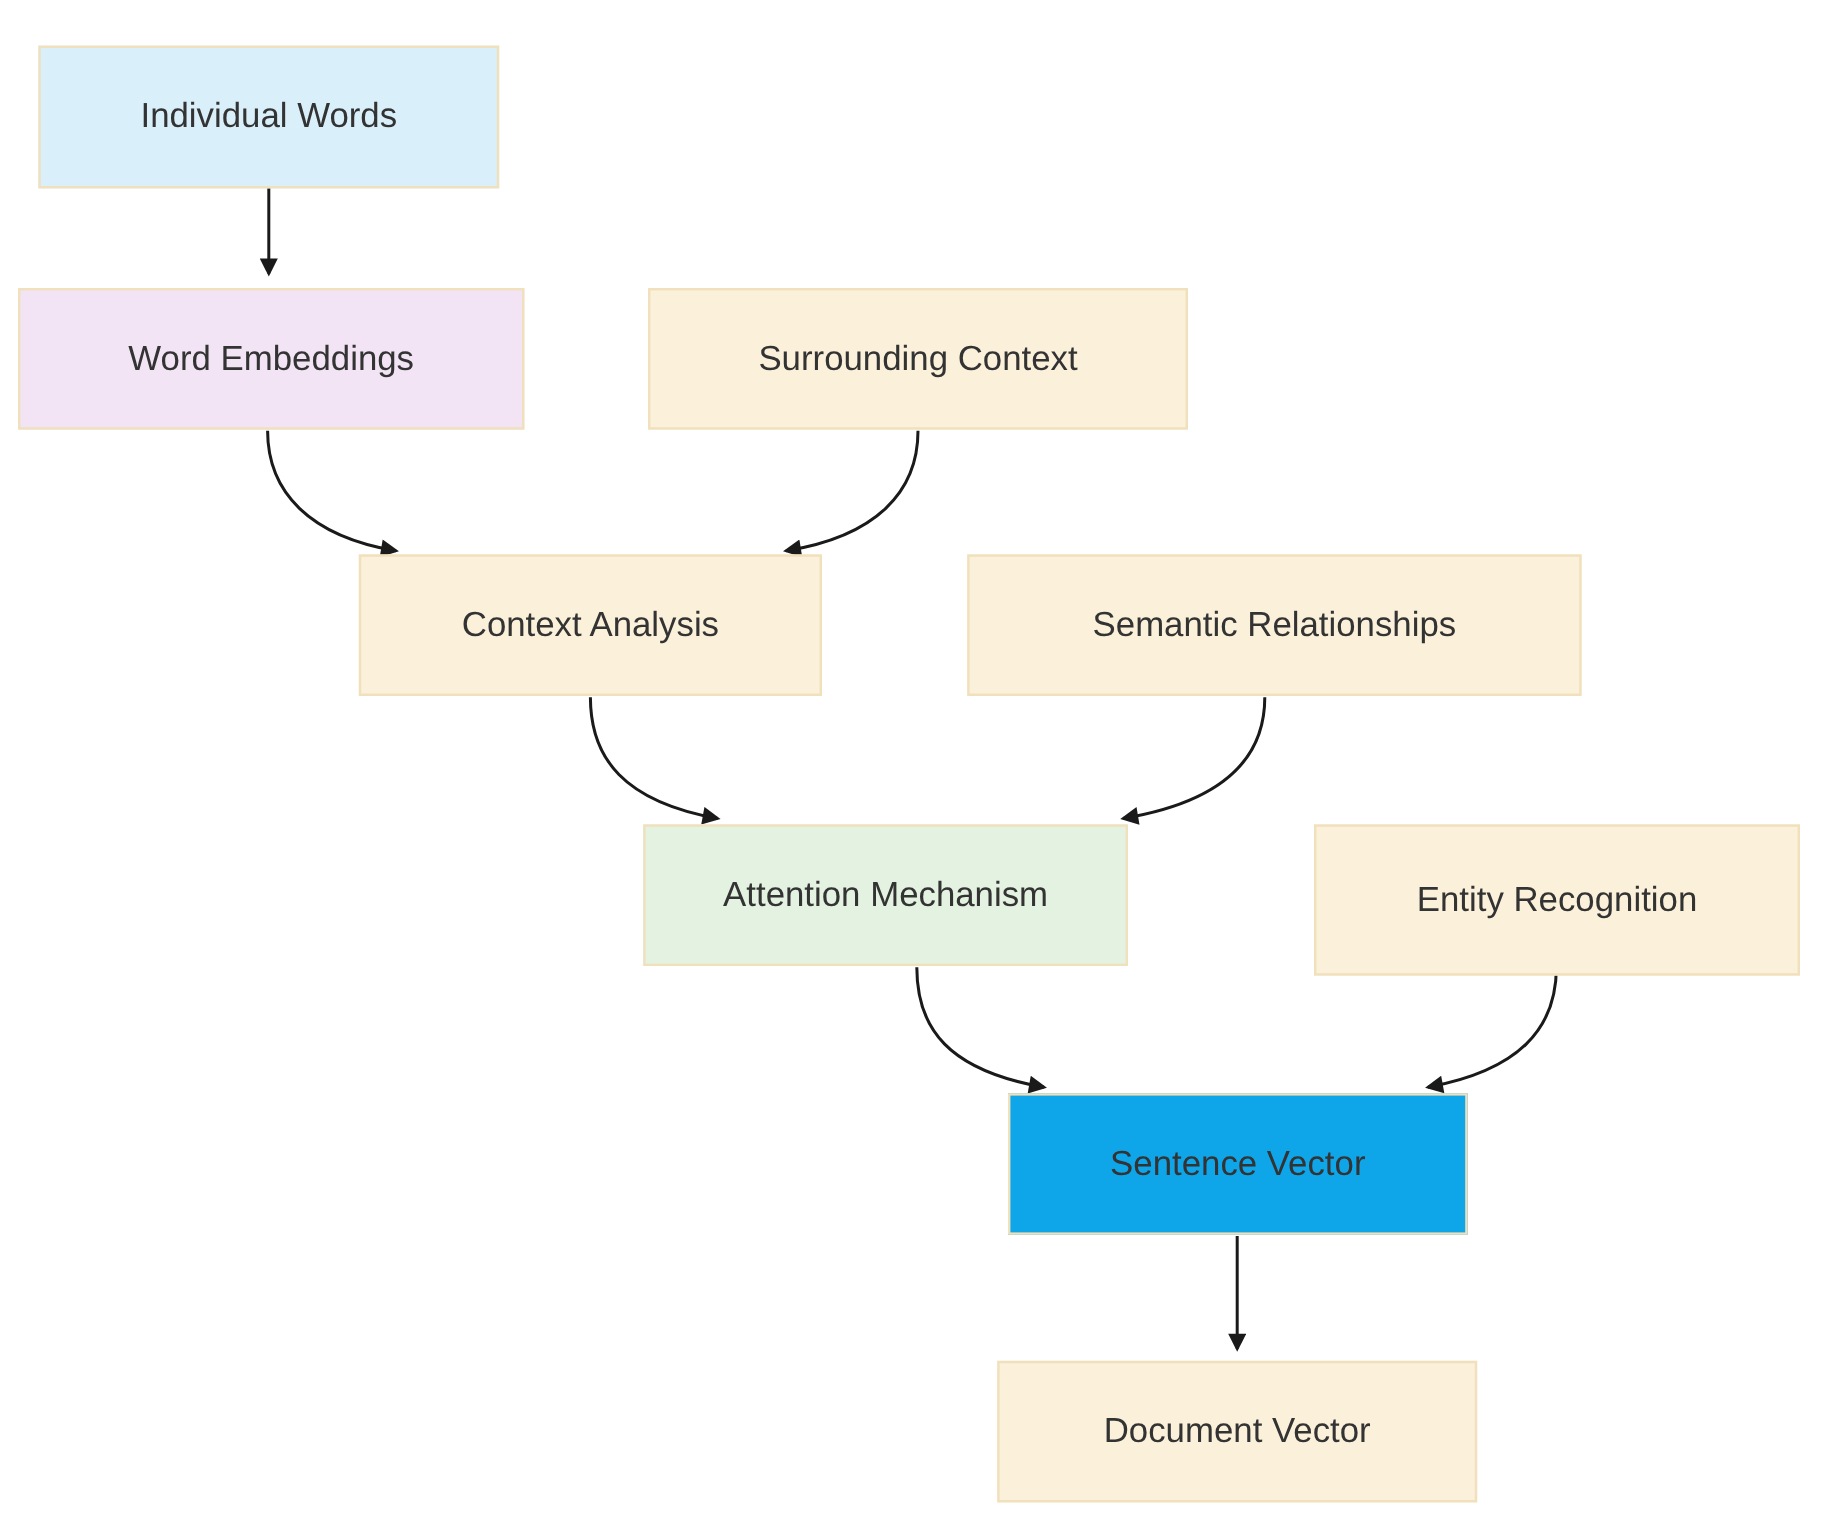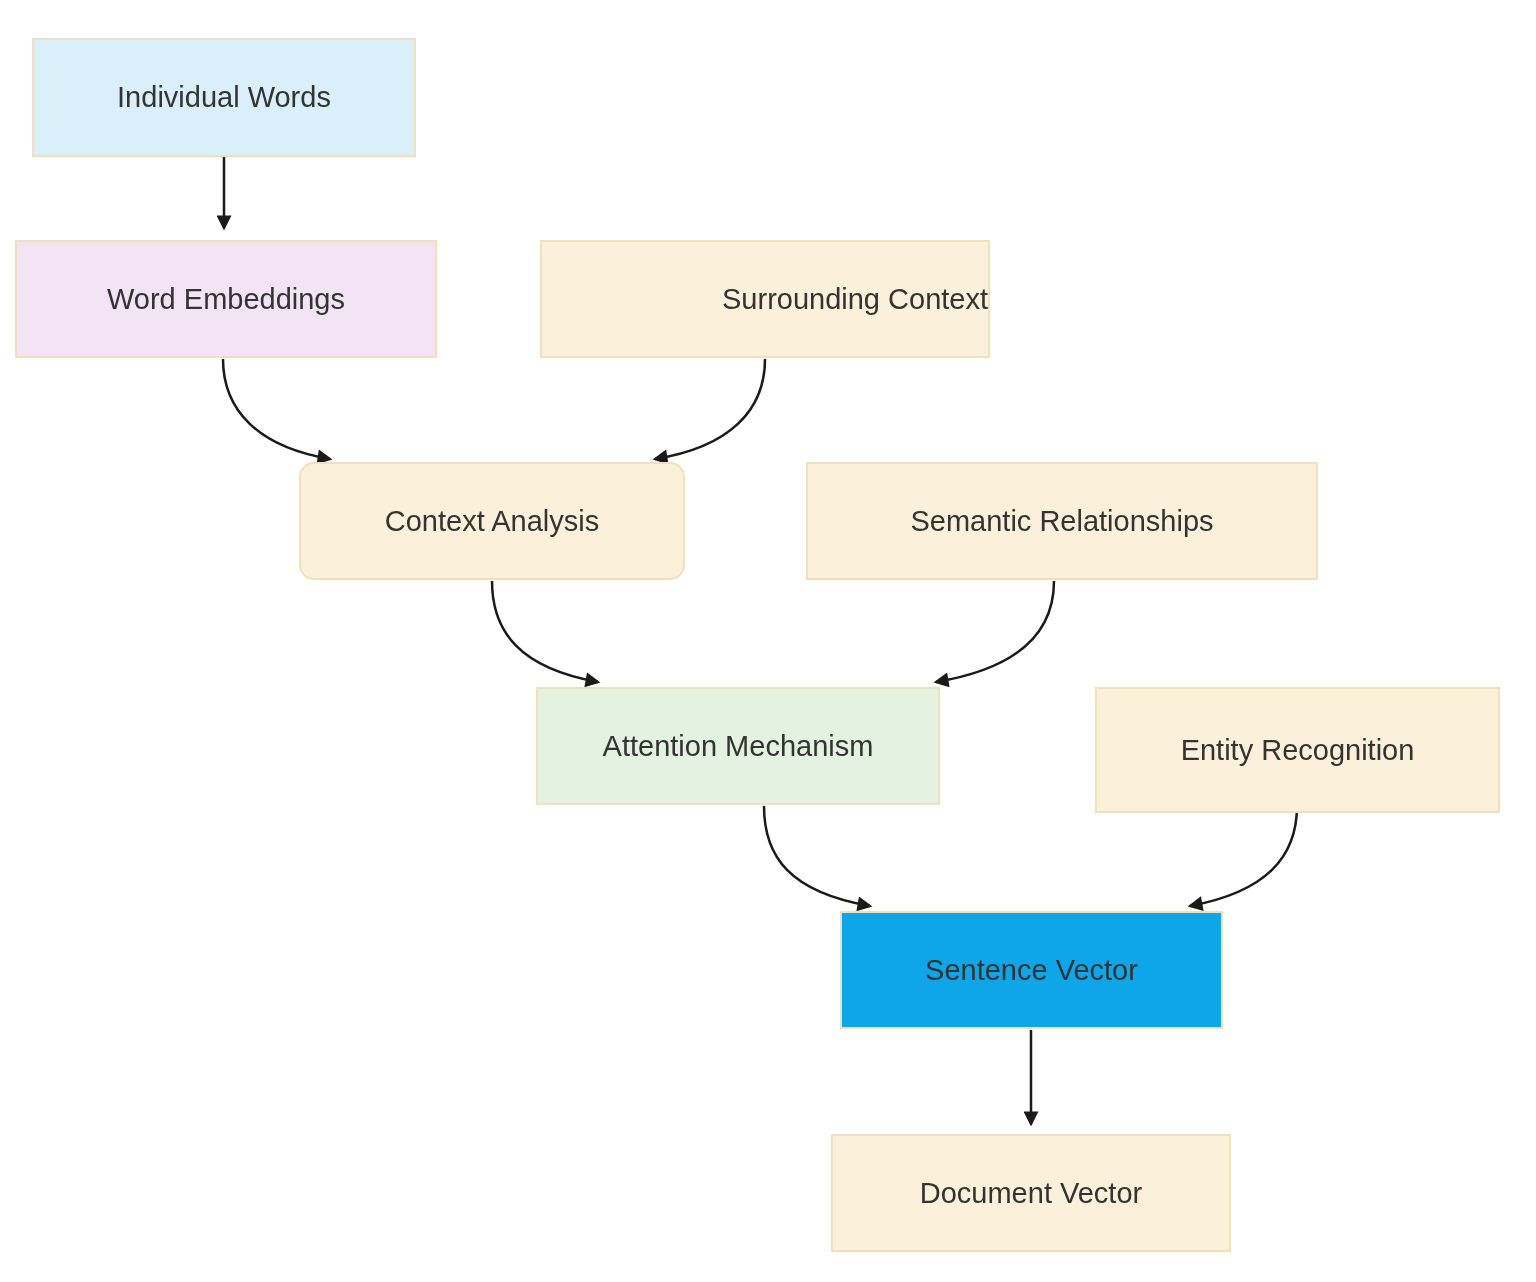--- a/index.html
+++ b/index.html
@@ -34,21 +34,21 @@
   .node-label {
     color: #333333;
     font-size: 29px;
     line-height: 1.2;
     white-space: nowrap;
   }
   
   #n0 { left: 32px;   top: 14px;   width: 384px; height: 119px; margin-top: 24px; }
   #n1 { left: 15px;   top: 240px;  width: 422px; height: 118px; }
   #n2 { left: 540px;  top: 240px;  width: 450px; height: 118px; }
-  #n3 { left: 299px;  top: 462px;  width: 386px; height: 118px; border-radius: 15px; }
+  #n3 { left: 299px;  top: 462px;  width: 386px; height: 118px; }
   #n4 { left: 806px;  top: 462px;  width: 512px; height: 118px; }
   #n5 { left: 536px;  top: 687px;  width: 404px; height: 118px; }
   #n6 { left: 1095px; top: 687px;  width: 405px; height: 126px; }
   #n7 { left: 840px;  top: 911px;  width: 383px; height: 118px; }
   #n8 { left: 831px;  top: 1134px; width: 400px; height: 118px; }
 </style>
 </head>
 <body>
 
 <div id="canvas">
@@ -68,21 +68,21 @@
     <path class="edge" d="M1297,806 C1297,857 1266,892 1190,906" marker-end="url(#arrowhead)"></path>
     <path class="edge" d="M1031,1030 L1031,1124" marker-end="url(#arrowhead)"></path>
   </svg>
 
   <div class="node" id="n0" style="background: rgb(217, 239, 249);">
     <span class="node-label">Individual Words</span>
   </div>
   <div class="node" id="n1" style="background: rgb(242, 227, 245);">
     <span class="node-label">Word Embeddings</span>
   </div>
-  <div class="node" id="n2" style="background: rgb(251, 240, 218); justify-content: flex-end;">
+  <div class="node" id="n2" style="background: rgb(251, 240, 218);">
     <span class="node-label">Surrounding Context</span>
   </div>
   <div class="node" id="n3" style="background: rgb(251, 240, 218);">
     <span class="node-label">Context Analysis</span>
   </div>
   <div class="node" id="n4" style="background: rgb(251, 240, 218);">
     <span class="node-label">Semantic Relationships</span>
   </div>
   <div class="node" id="n5" style="background: rgb(228, 242, 225);">
     <span class="node-label">Attention Mechanism</span>

